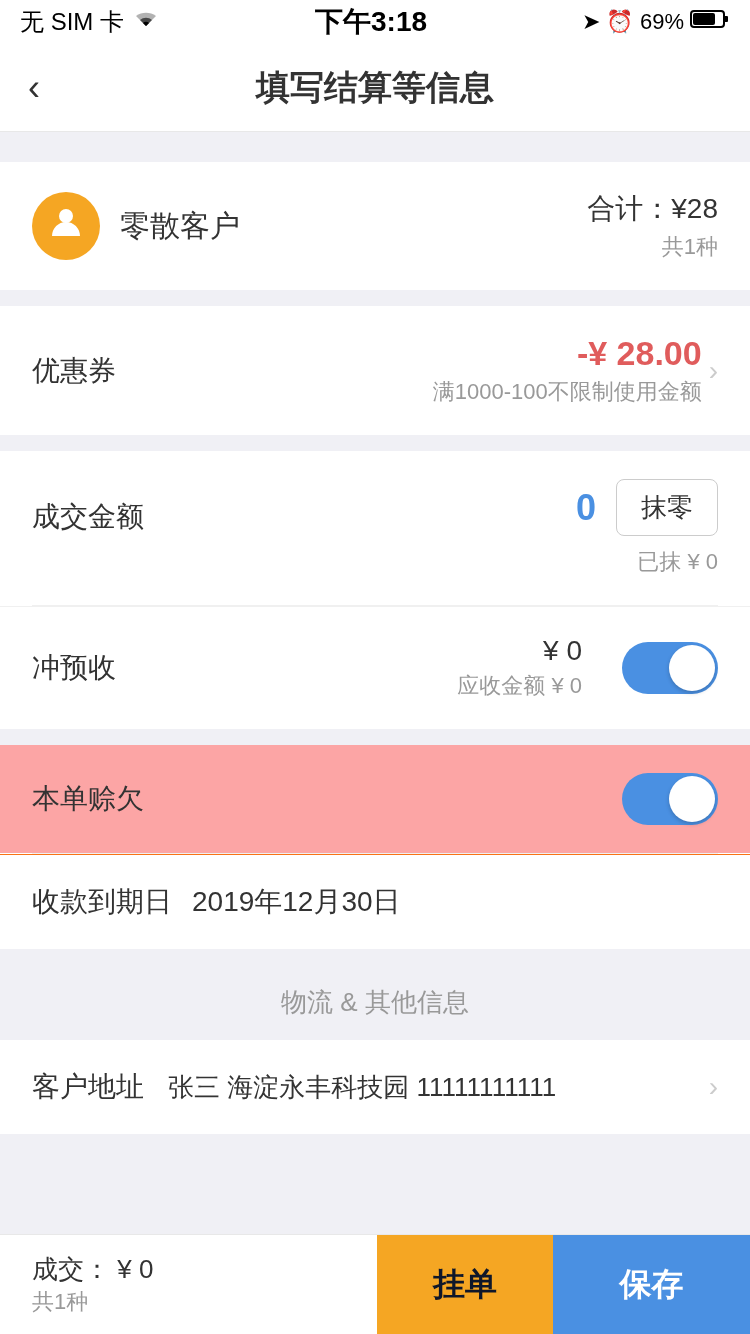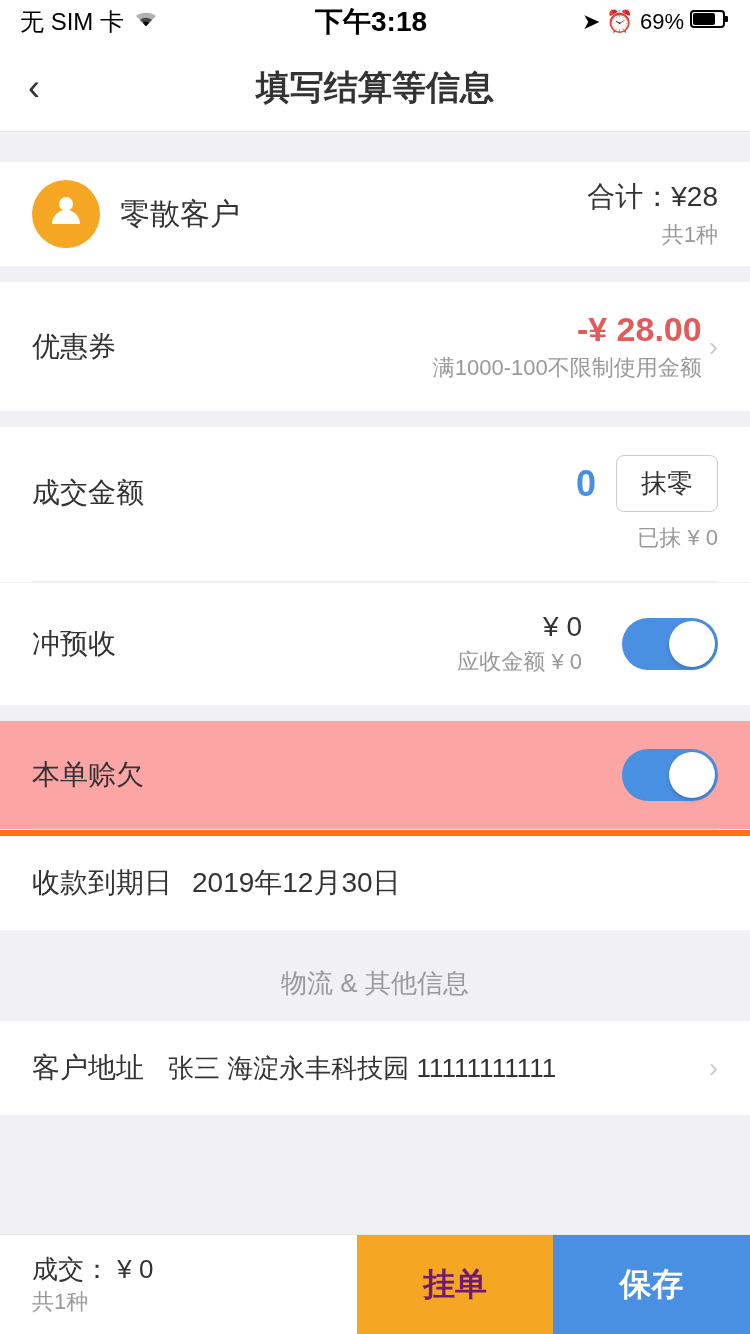--- a/index.html
+++ b/index.html
@@ -54,21 +54,21 @@
 
     
     .section {
       background: #fff;
       margin-bottom: 16px;
     }
 
     
     .customer-row {
       background: #fff;
-      padding: 16px 32px;
+      padding: 28px 32px;
       display: flex;
       align-items: center;
       justify-content: space-between;
       margin-top: 30px;
     }
     .customer-left { display: flex; align-items: center; gap: 20px; }
     .customer-avatar {
       width: 68px; height: 68px;
       background: #f5a623;
       border-radius: 50%;
@@ -162,21 +162,21 @@
       justify-content: space-between;
     }
 
     
     .duedate-section {
       background: #fff;
       padding: 28px 32px;
       display: flex;
       align-items: center;
       gap: 20px;
-      border-top: 6px solid #f97316;
+      border-top: 1px solid #f97316;
     }
     .duedate-label { font-size: 28px; color: #333; }
     .duedate-value { font-size: 28px; color: #333; }
 
     
     .divider-section {
       background: #f0f0f5;
       padding: 20px 32px;
       text-align: center;
     }
@@ -209,23 +209,23 @@
     .bottom-summary {
       flex: 1;
       padding: 16px 32px;
       display: flex;
       flex-direction: column;
       justify-content: center;
     }
     .summary-top { font-size: 26px; color: #333; }
     .summary-bottom { font-size: 22px; color: #999; }
     .btn-pending {
-      width: 196px;
+      width: 176px;
       background: #f5a623;
-      color: #701a75;
+      color: #0f172a;
       font-size: 32px;
       font-weight: 600;
       display: flex;
       align-items: center;
       justify-content: center;
       cursor: pointer;
     }
     .btn-save {
       width: 197px;
       background: #4a90e2;

